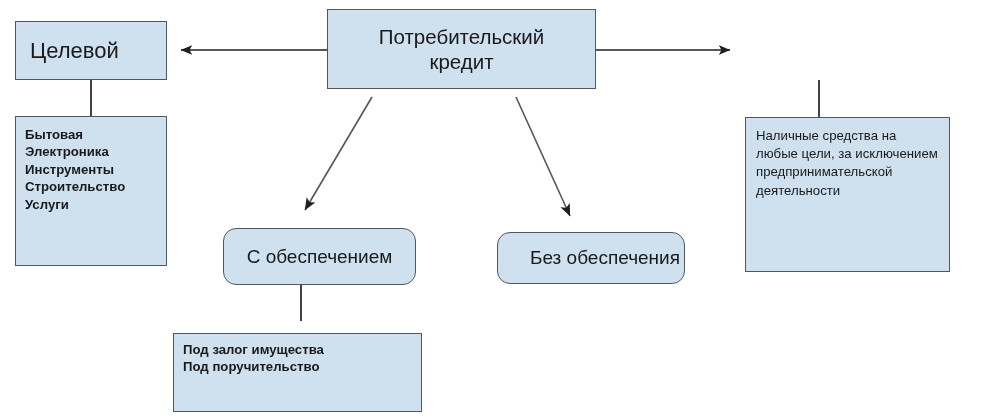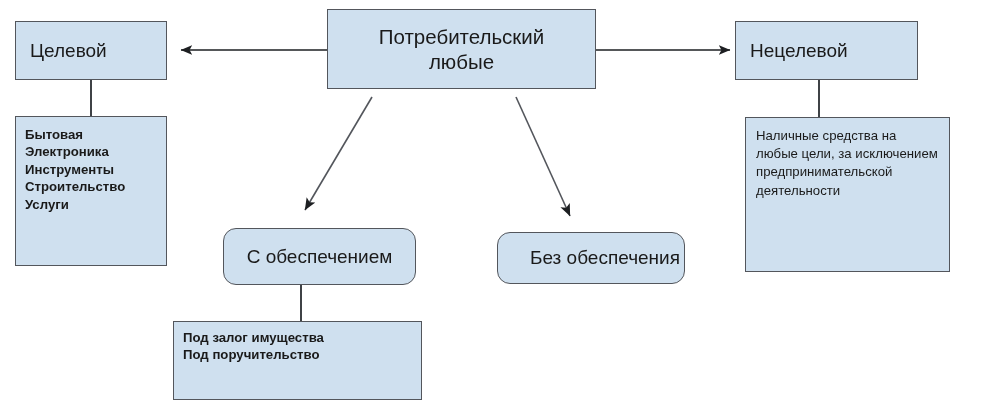--- a/index.html
+++ b/index.html
@@ -27,21 +27,21 @@
     align-items: center;
     justify-content: center;
     text-align: center;
     font-size: 20.5px;
     line-height: 25px;
   }
   .node.title-node {
     display: flex;
     align-items: center;
     justify-content: flex-start;
-    font-size: 19px;
+    font-size: 22px;
     padding-left: 14px;
   }
   .node.branch-node {
     display: flex;
     align-items: center;
     justify-content: center;
     text-align: center;
     font-size: 19px;
     border-radius: 13px;
   }
@@ -89,49 +89,46 @@
 
     <line x1="596" y1="50" x2="730" y2="50" stroke="#1d1f22" stroke-width="1.5" marker-end="url(#arrowhead)"></line>
 
     <line x1="372" y1="97" x2="305" y2="210" stroke="#53565c" stroke-width="1.6" marker-end="url(#arrowhead)"></line>
 
     <line x1="516" y1="97" x2="570" y2="216" stroke="#53565c" stroke-width="1.6" marker-end="url(#arrowhead)"></line>
   </svg>
 
   <div class="node center-node" style="left:327px; top:9px; width:269px; height:80px;">
     <span>
-      <span>Потребительский</span><br><span>любые</span>
+      <span>Потребительский</span><br><span>кредит</span>
     </span>
   </div>
 
   <div class="node title-node" style="left:15px; top:21px; width:152px; height:59px;">
     <span>Целевой</span>
   </div>
   <div class="connector vert" style="left:90px; top:80px; height:36px;"></div>
   <div class="node list-node" style="left:15px; top:116px; width:152px; height:150px;">
     <span class="list-line">Бытовая</span>
     <span class="list-line">Электроника</span>
     <span class="list-line">Инструменты</span>
     <span class="list-line">Строительство</span>
     <span class="list-line">Услуги</span>
   </div>
 
-  <div class="node title-node" style="left:735px; top:21px; width:183px; height:59px;">
-    <span>Нецелевой</span>
-  </div>
   <div class="connector vert" style="left:818px; top:80px; height:37px;"></div>
   <div class="node para-node" style="left:745px; top:117px; width:205px; height:155px;">
     <span>Наличные средства на любые цели, за исключением предпринимательской деятельности</span>
   </div>
 
   <div class="node branch-node" style="left:223px; top:228px; width:193px; height:57px;">
     <span>С обеспечением</span>
   </div>
   <div class="connector vert" style="left:300px; top:285px; height:36px;"></div>
-  <div class="node list-node" style="left:173px; top:321px; width:249px; height:79px; padding-top:7px;">
+  <div class="node list-node" style="left:173px; top:333px; width:249px; height:79px; padding-top:7px;">
     <span class="list-line">Под залог имущества</span>
     <span class="list-line">Под поручительство</span>
   </div>
 
   <div class="node branch-node" style="left:497px; top:232px; width:188px; height:52px;padding-left:28px;">
     <span>Без обеспечения</span>
   </div>
 
 </div>
 

